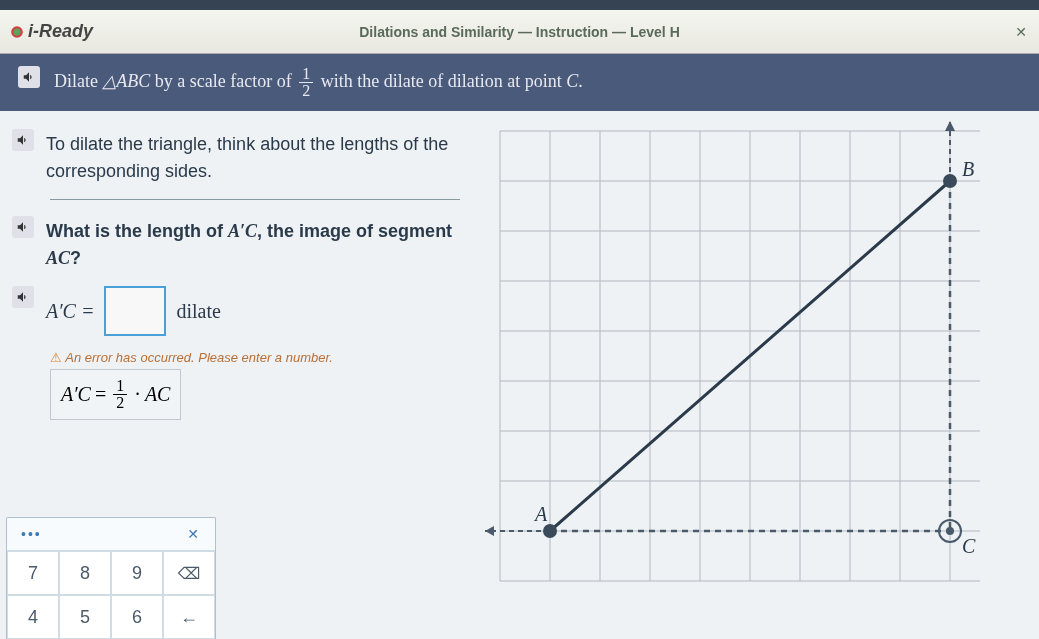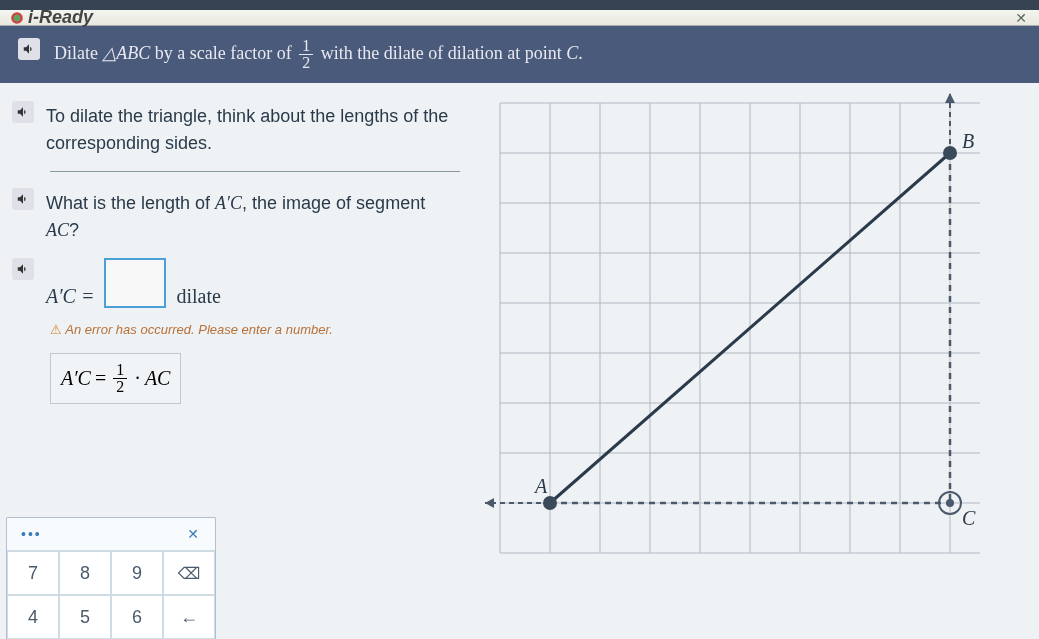--- a/index.html
+++ b/index.html
@@ -14,21 +14,21 @@
     .top-bar {
       height: 10px;
       background: #354352;
       display: flex;
       gap: 4px;
       padding-left: 40px;
     }
     .header {
       background: linear-gradient(#f5f5f0, #e8e8e0);
       border-bottom: 1px solid #aaa;
-      height: 16px;
+      height: 44px;
       display: flex;
       align-items: center;
       padding: 0 10px;
       position: relative;
     }
     .logo {
       font-weight: bold;
       font-size: 18px;
       font-style: italic;
       color: #444;
@@ -102,36 +102,36 @@
       font-size: 18px;
       color: #2a3a4a;
     }
     .left-row .txt { padding-top: 2px; line-height: 1.5; }
     .divider {
       border-bottom: 1px solid #8899a0;
       margin: 6px 0 16px 38px;
     }
     .input-row {
       display: flex;
-      align-items: flex-end;
+      align-items: center;
       gap: 10px;
       font-size: 20px;
       font-family: Georgia, serif;
     }
     .input-box {
       width: 62px; height: 50px;
       border: 2px solid #4aa0d8;
       background: #f8f8f8;
       font-size: 20px;
       text-align: center;
     }
     .error-msg {
       color: #b87038;
       font-size: 13px;
-      margin: 10px 0 16px 38px;
+      margin: 10px 0 4px 38px;
       font-style: italic;
     }
     .error-msg::before { content: "⚠ "; color: #d88030; font-style: normal; }
     .formula {
       margin-left: 38px;
       padding: 8px 10px;
       border: 1px solid #c0c8d0;
       background: #f0f4f6;
       display: inline-flex;
       align-items: center;
@@ -174,35 +174,36 @@
     }
     .key.bksp { font-size: 16px; }
     .right {
       flex: 1;
       position: relative;
       padding: 10px 20px 10px 10px;
     }
     .grid-svg {
       width: 520px; height: 490px;
     }
-    .bold { font-weight: normal; }
+    .bold { font-weight: bold; }
   </style>
 </head>
 <body>
 
 <div class="top-bar"></div>
 
 <div class="header">
   <div class="logo">
     <svg class="logo-icon" viewBox="0 0 24 24">
       <circle cx="12" cy="12" r="10" fill="#d04040"></circle>
       <circle cx="12" cy="12" r="6" fill="#60a060"></circle>
     </svg>
     <span>i-Ready</span>
   </div>
+  <div class="header-title">Dilations and Similarity — Instruction — Level H</div>
   <div class="close-icon">✕</div>
 </div>
 
 <div class="instruction-bar">
   <div class="audio-icon">
     <svg width="14" height="14" viewBox="0 0 24 24">
         <path fill="#333" d="M3 9v6h4l5 5V4L7 9H3zm13.5 3a4.5 4.5 0 0 0-2.5-4v8a4.5 4.5 0 0 0 2.5-4z"></path>
       </svg>
   </div>
   <div>

